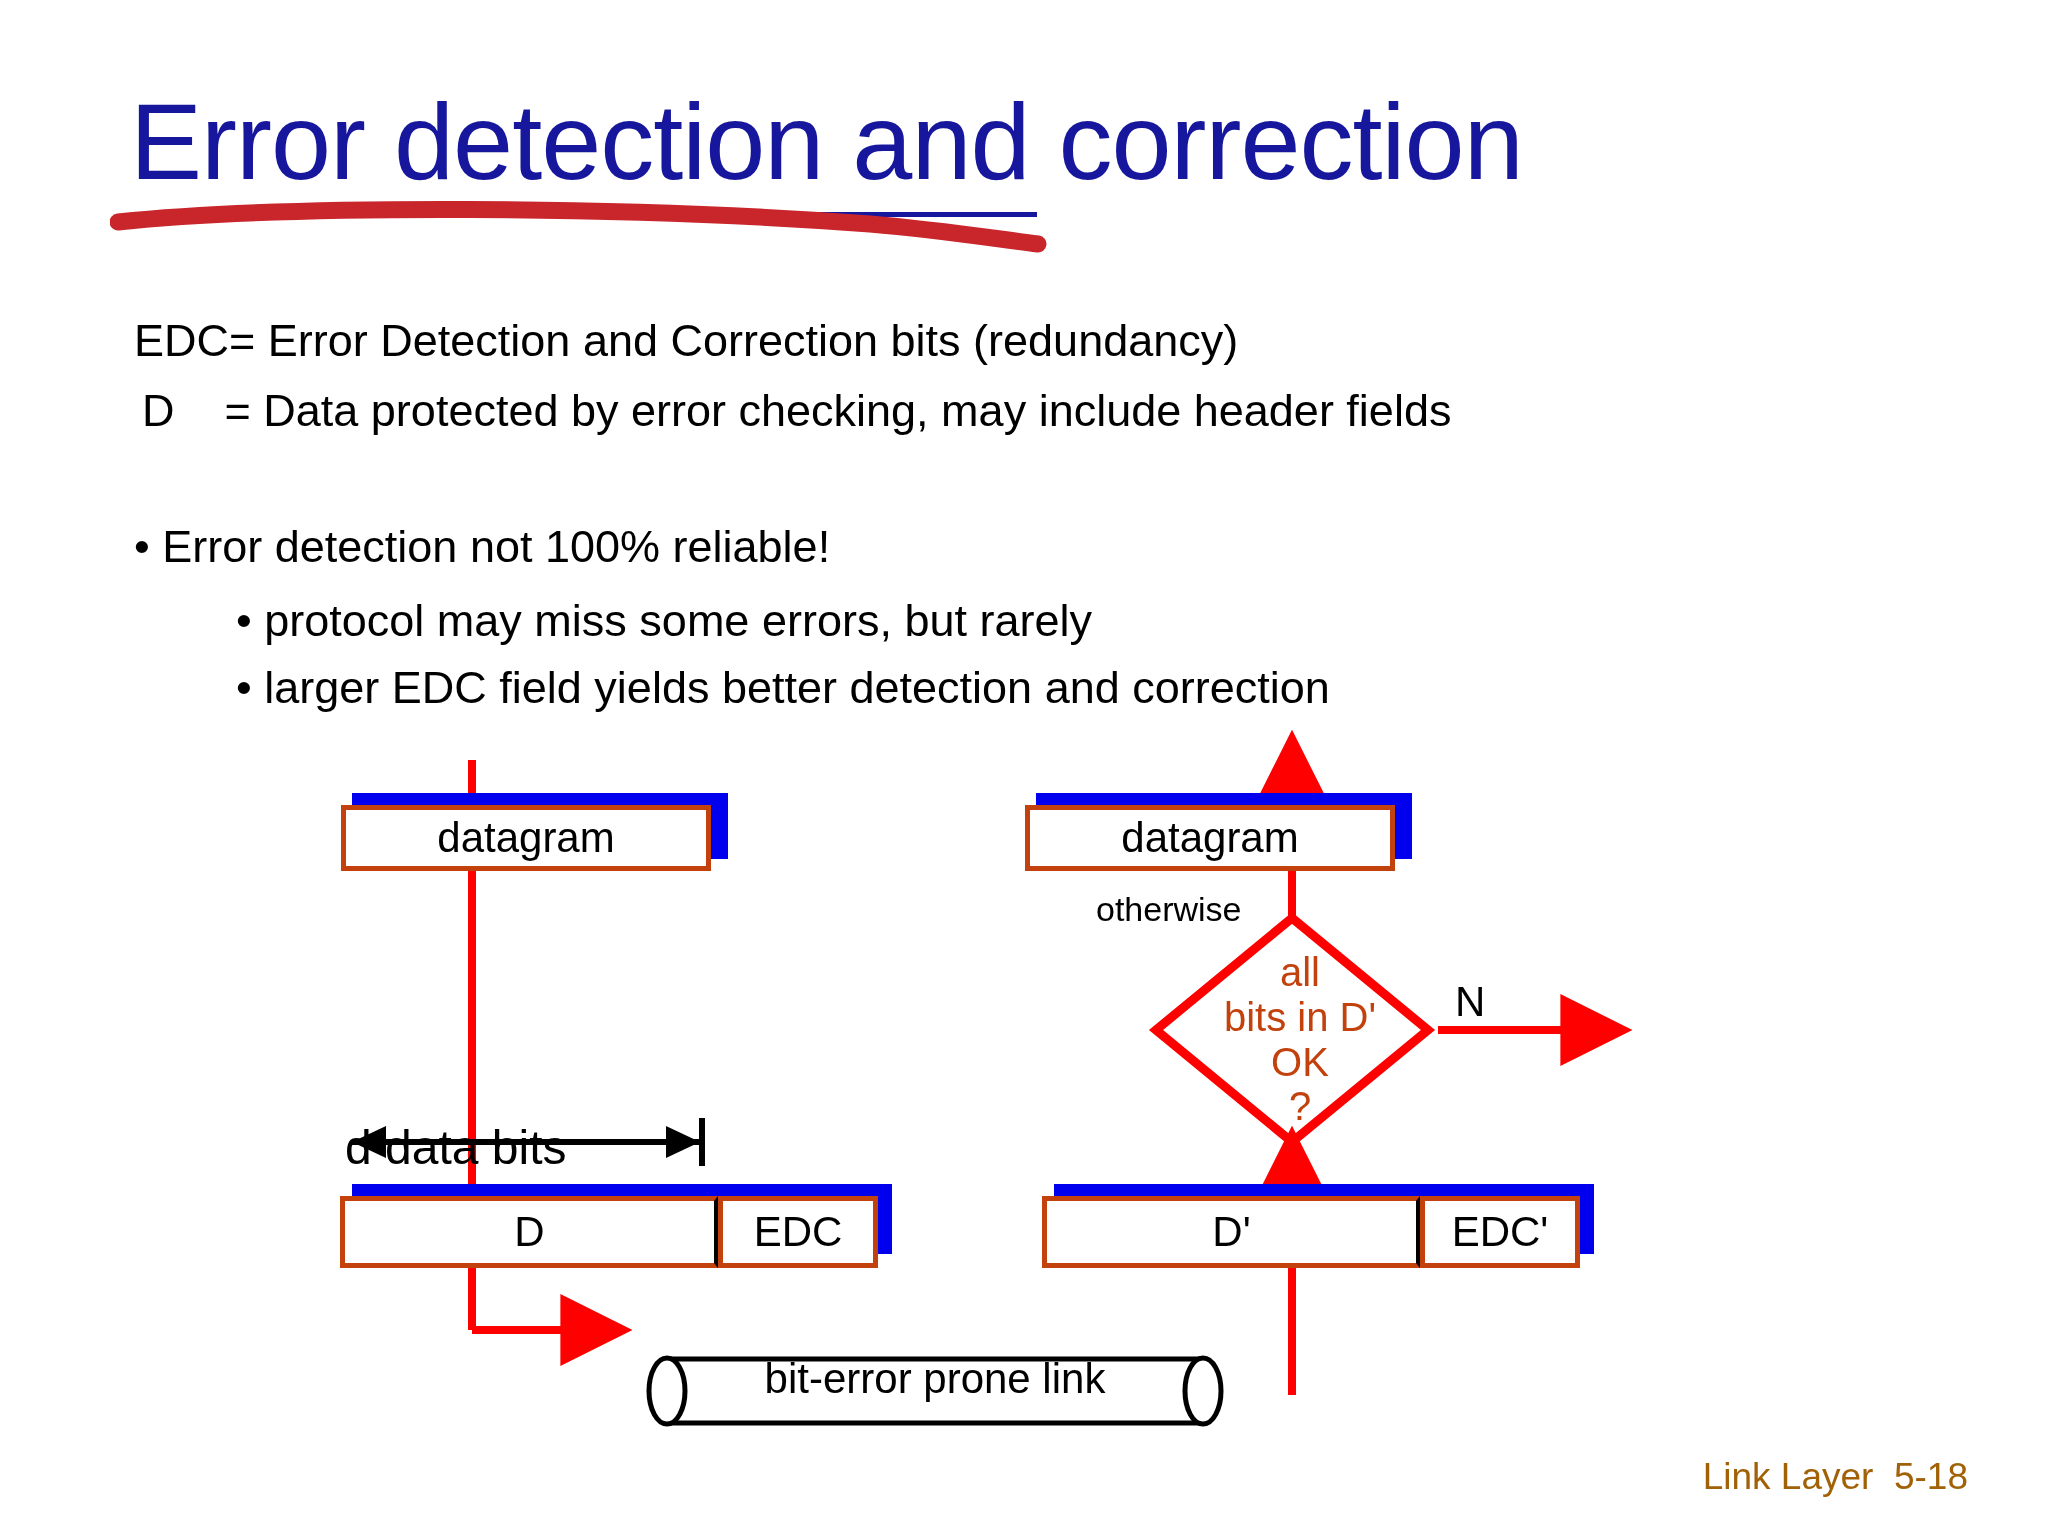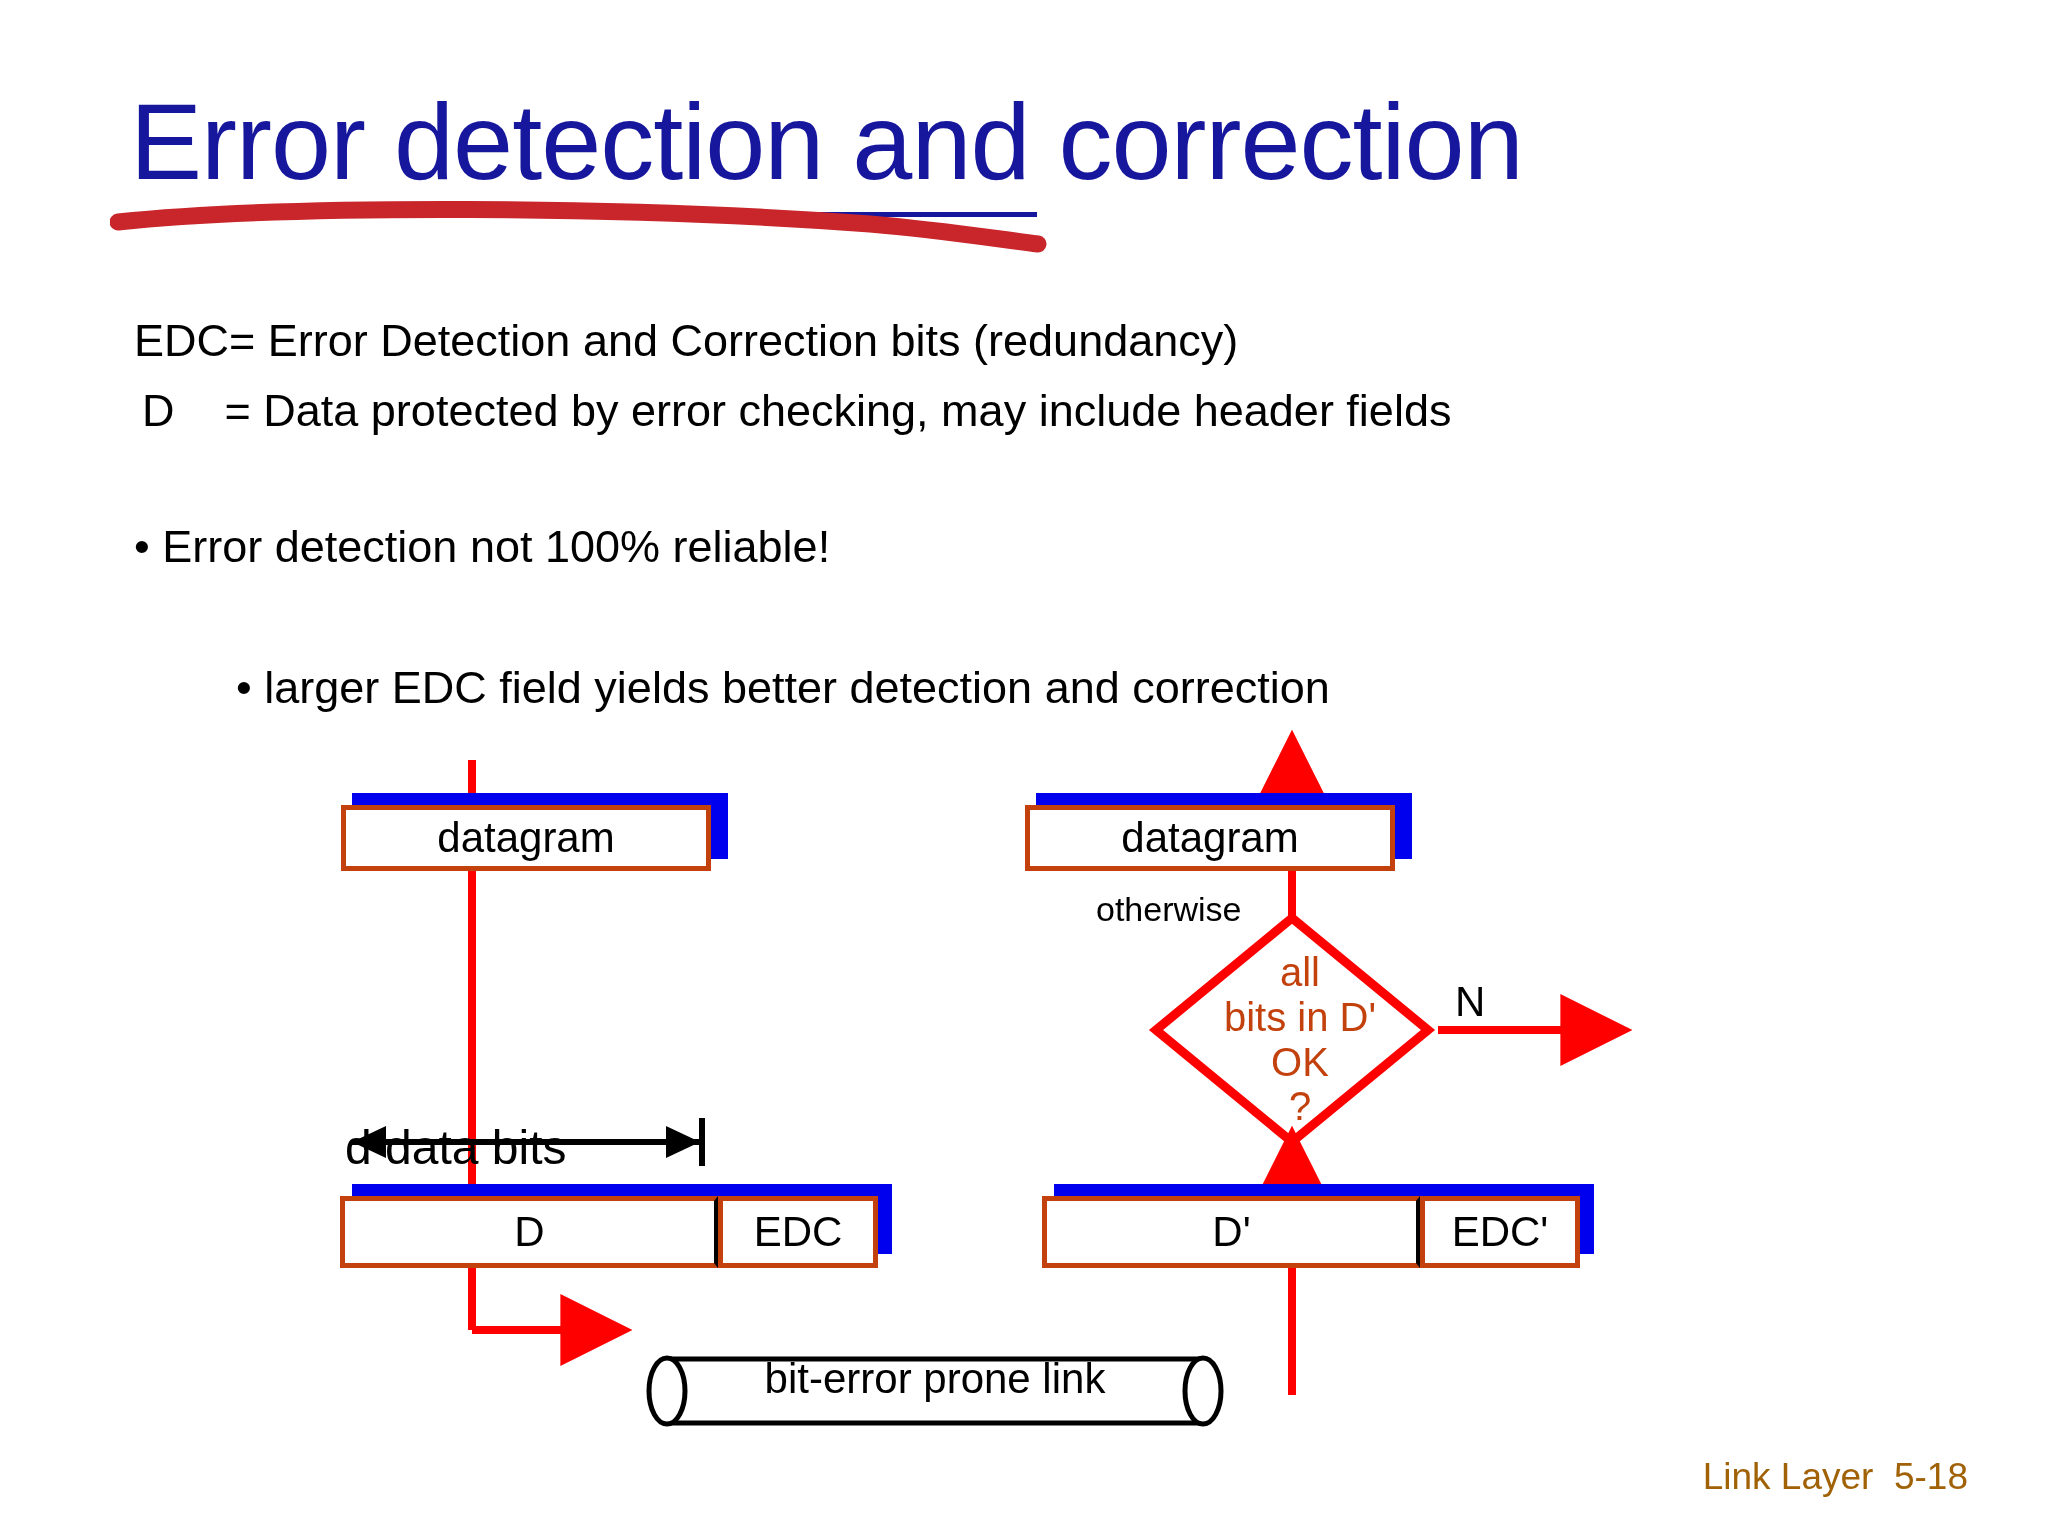--- a/index.html
+++ b/index.html
@@ -149,20 +149,21 @@
   <div class="title">Error detection and correction</div>
   <div class="title-underline"></div>
 
   <svg class="swoosh" viewBox="0 0 960 60">
     <path d="M8 22 C 180 4, 520 6, 760 24 C 830 30, 880 38, 928 44" stroke="#c9262c" stroke-width="17" fill="none" stroke-linecap="round"></path>
   </svg>
 
   <div class="body-line l-edc">EDC= Error Detection and Correction bits (redundancy)</div>
   <div class="body-line l-d">D    = Data protected by error checking, may include header fields</div>
   <div class="body-line l-b1">• Error detection not 100% reliable!</div>
+  <div class="body-line l-b2">• protocol may miss some errors, but rarely</div>
   <div class="body-line l-b3">• larger EDC field yields better detection and correction</div>
 
   <svg class="diagram" viewBox="0 0 2048 1536">
     <defs>
       <marker id="ah" markerWidth="9" markerHeight="9" refX="6.2" refY="4.5" orient="auto">
         <path d="M0,0 L9,4.5 L0,9 z" fill="#ff0000"></path>
       </marker>
     </defs>
 
     <path d="M472 760 L472 1330" stroke="#ff0000" stroke-width="8" fill="none"></path>

